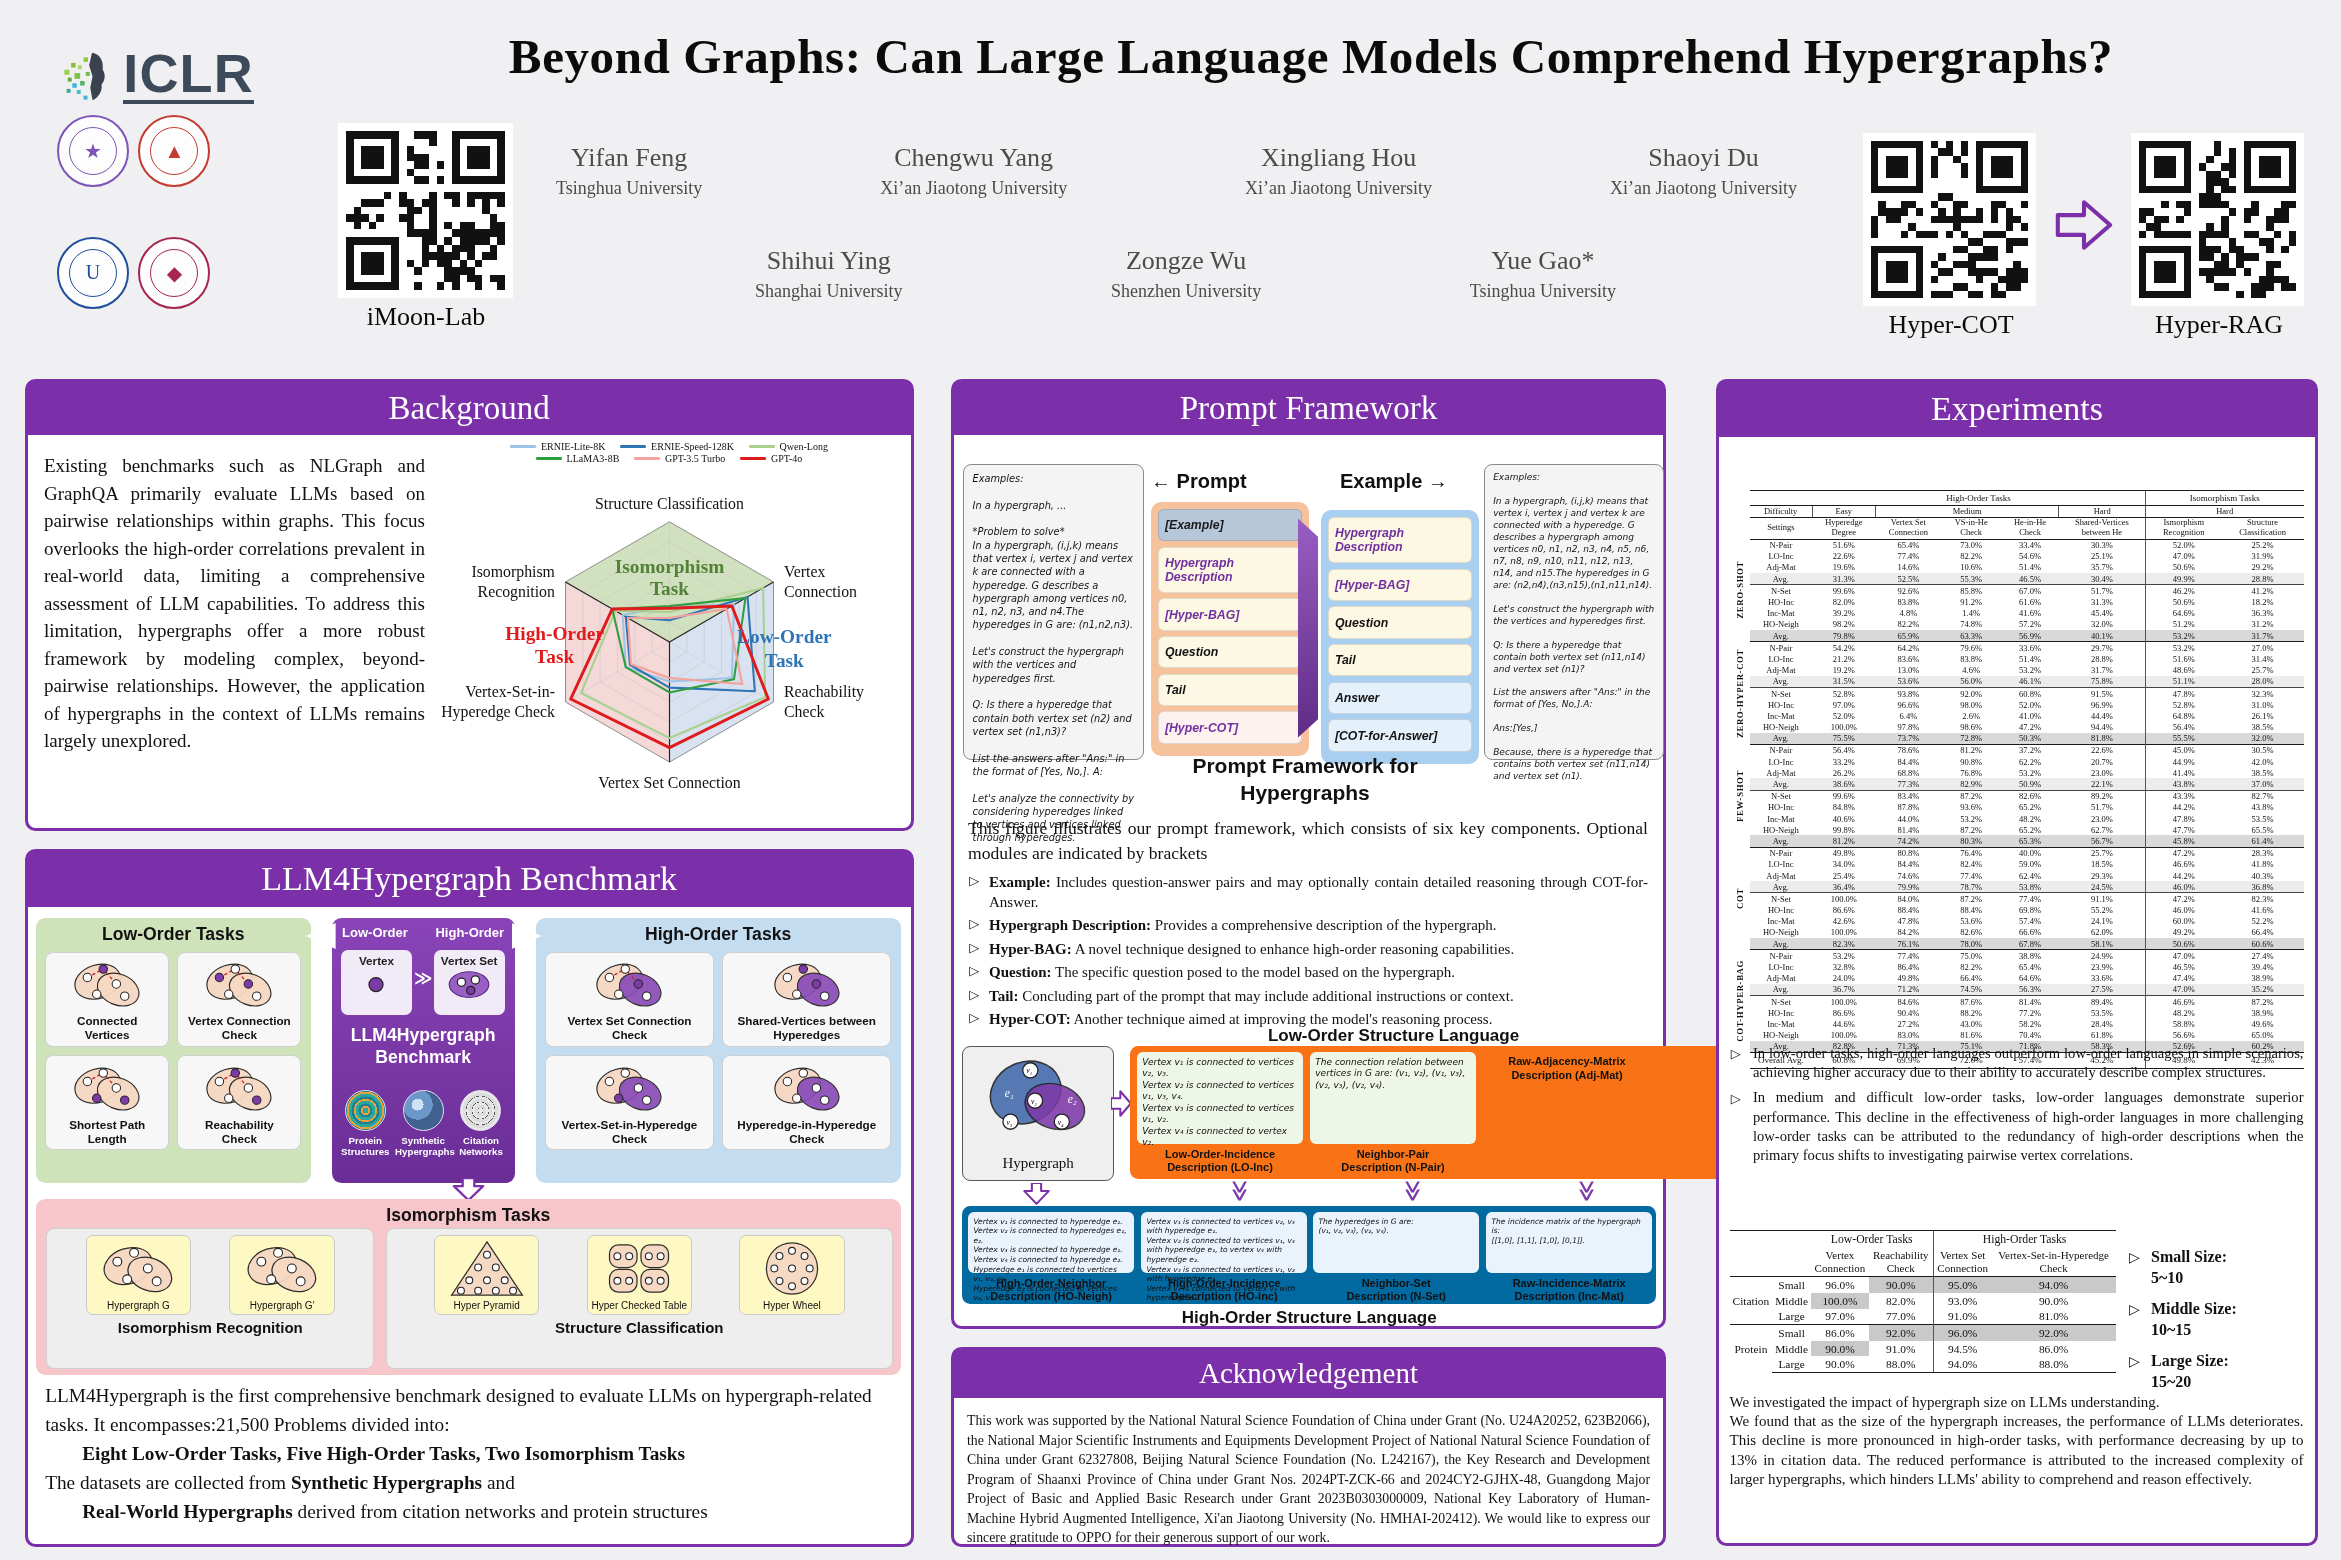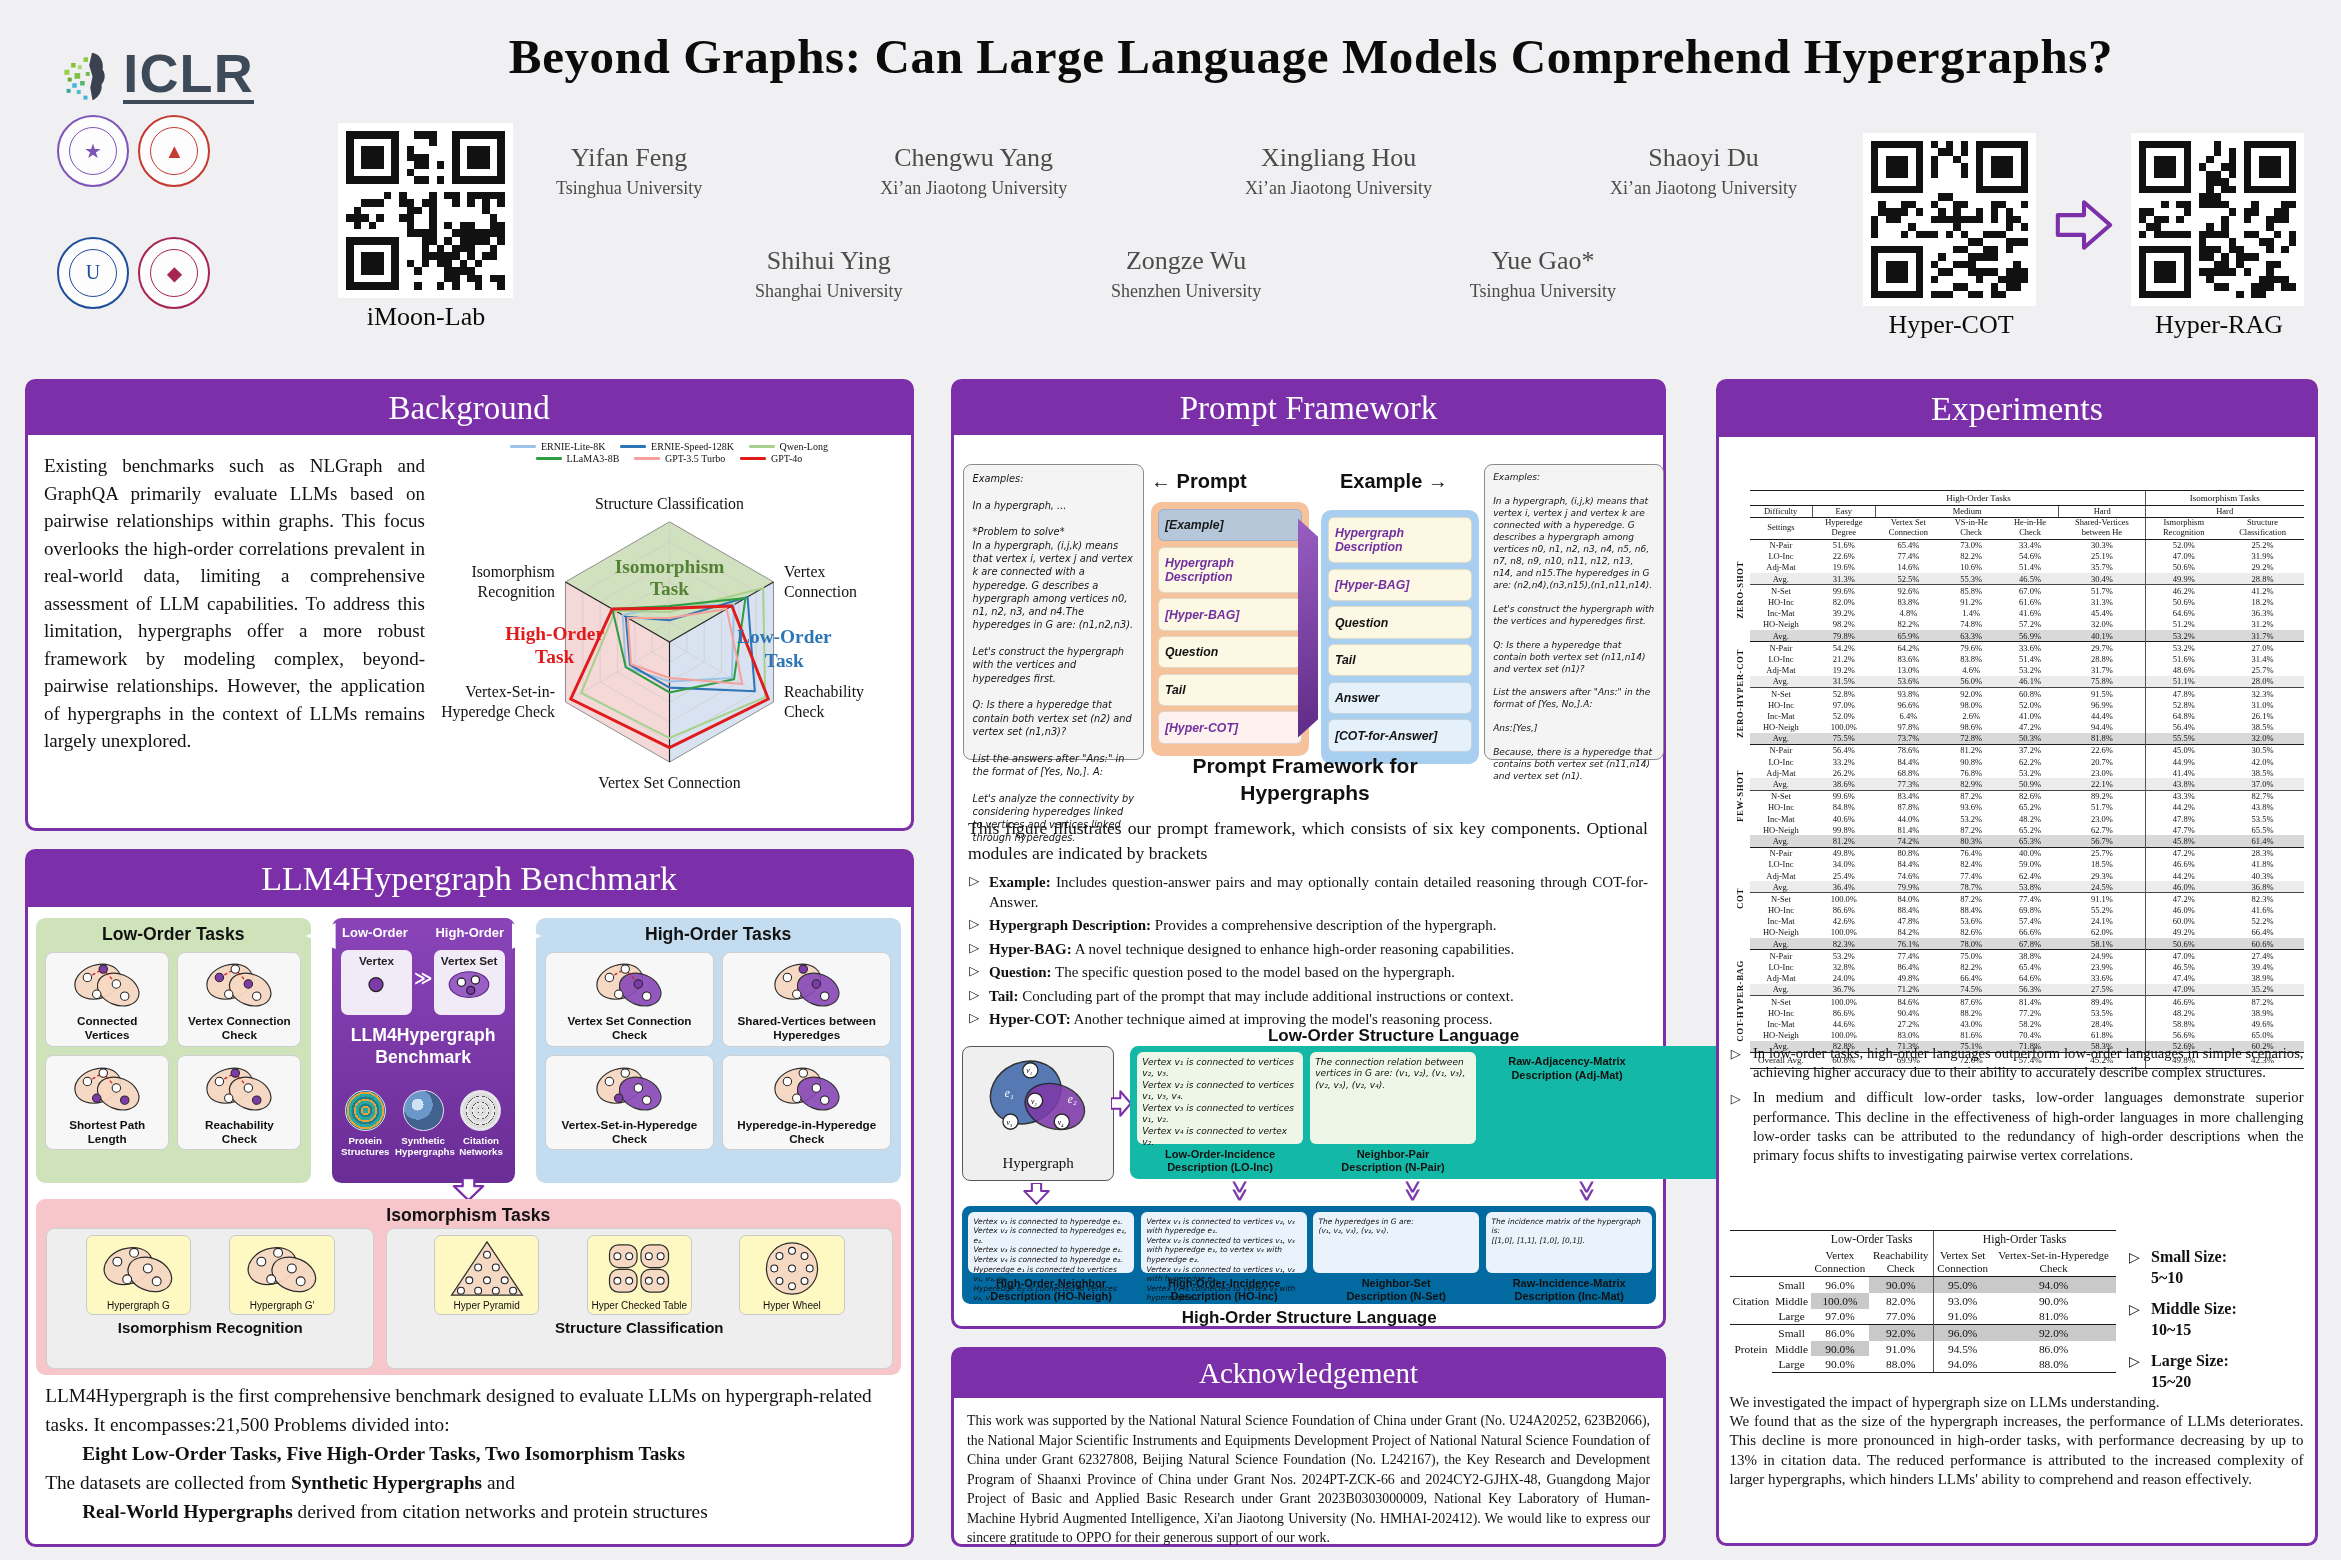--- a/index.html
+++ b/index.html
@@ -946,21 +946,21 @@
   <svg class="abs" style="left:157px;top:708px;" width="21" height="27" viewBox="0 0 36 46">
     <path d="M0 14 L16 14 L16 2 L34 23 L16 44 L16 32 L0 32 Z" fill="#fff" stroke="#7b2fa8" stroke-width="3.5" stroke-linejoin="round"></path>
   </svg>
   <svg class="abs" style="left:69px;top:801px;" width="27" height="22" viewBox="0 0 46 38">
     <path d="M15 0 L31 0 L31 14 L44 14 L23 36 L2 14 L15 14 Z" fill="#fff" stroke="#7b2fa8" stroke-width="3.5" stroke-linejoin="round"></path>
   </svg>
   <div class="chev" style="left:275px;top:797px;">≫</div>
   <div class="chev" style="left:448px;top:797px;">≫</div>
   <div class="chev" style="left:622px;top:797px;">≫</div>
 
-  <div class="slbox" style="left:176px;top:664px;width:610px;height:133px;background:#14b8a6;">
+  <div class="slbox" style="left:176px;top:664px;width:610px;height:133px;background:#f97316;">
     <div id="struct-low-cards">
         <div class="slcol" style="left:7px;top:5.9px;width:166px;">
         <div class="slcard" style="height:83px;background:#eef6e8;font-size:9px;line-height:1.28;">Vertex v₁ is connected to vertices v₂, v₃.
 Vertex v₂ is connected to vertices v₁, v₃, v₄.
 Vertex v₃ is connected to vertices v₁, v₂.
 Vertex v₄ is connected to vertex v₂.</div>
         <div class="slcap">Low-Order-Incidence<br>Description (LO-Inc)</div>
         </div>
         <div class="slcol" style="left:180px;top:5.9px;width:166px;">
         <div class="slcard" style="height:83px;background:#eef6e8;font-size:9px;line-height:1.28;">The connection relation between vertices in G are: (v₁, v₂), (v₁, v₃), (v₂, v₃), (v₂, v₄).</div>

